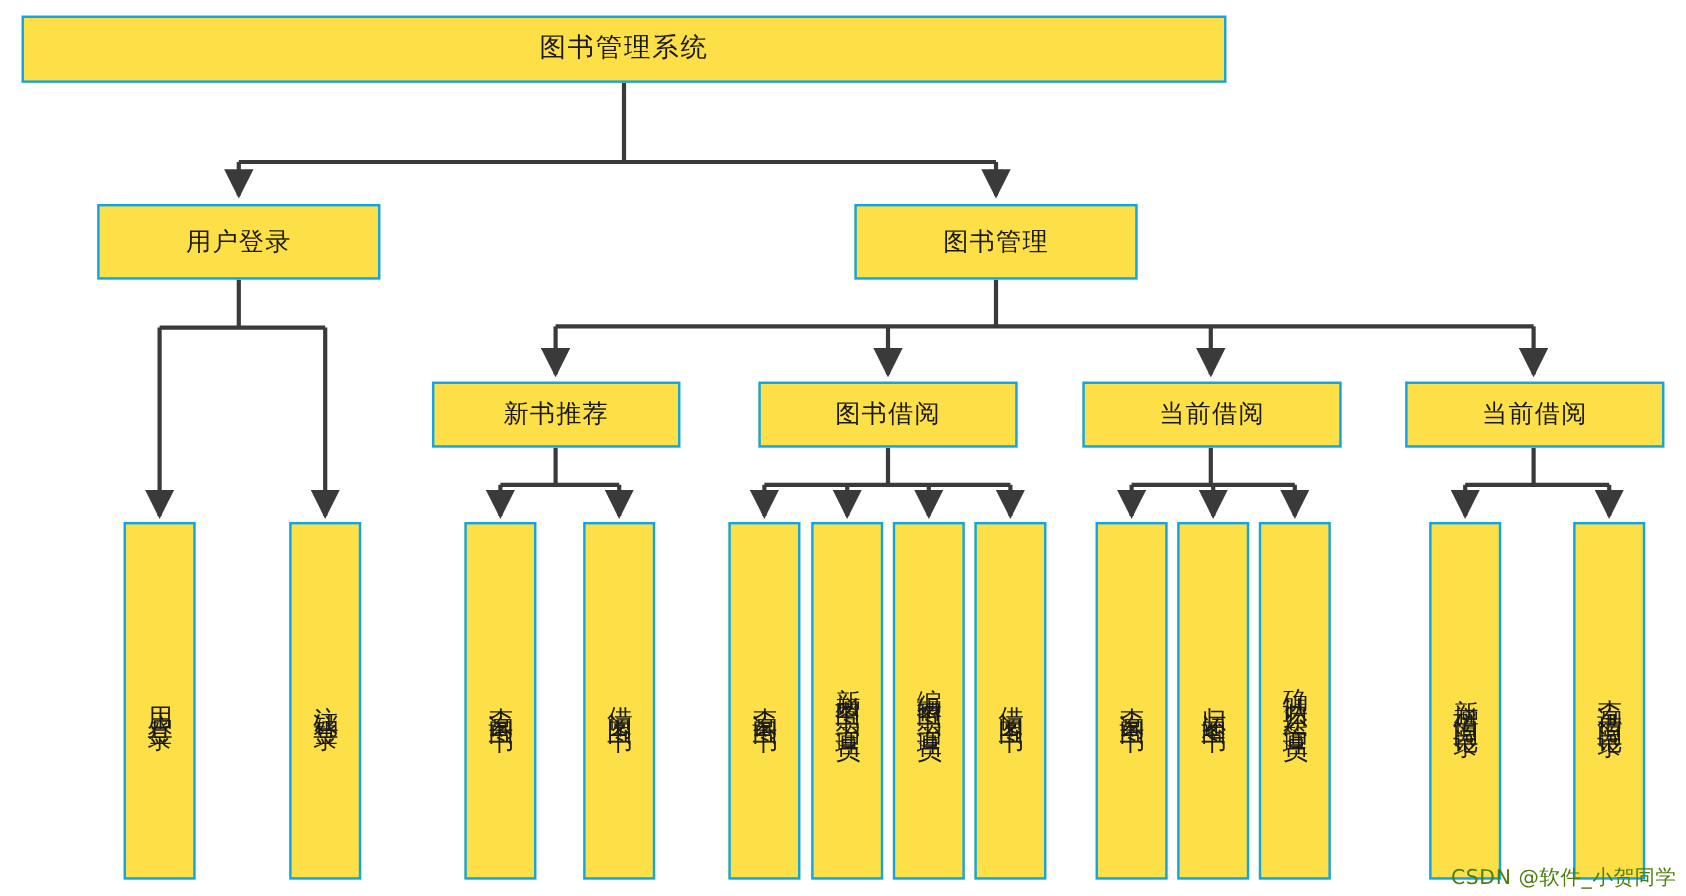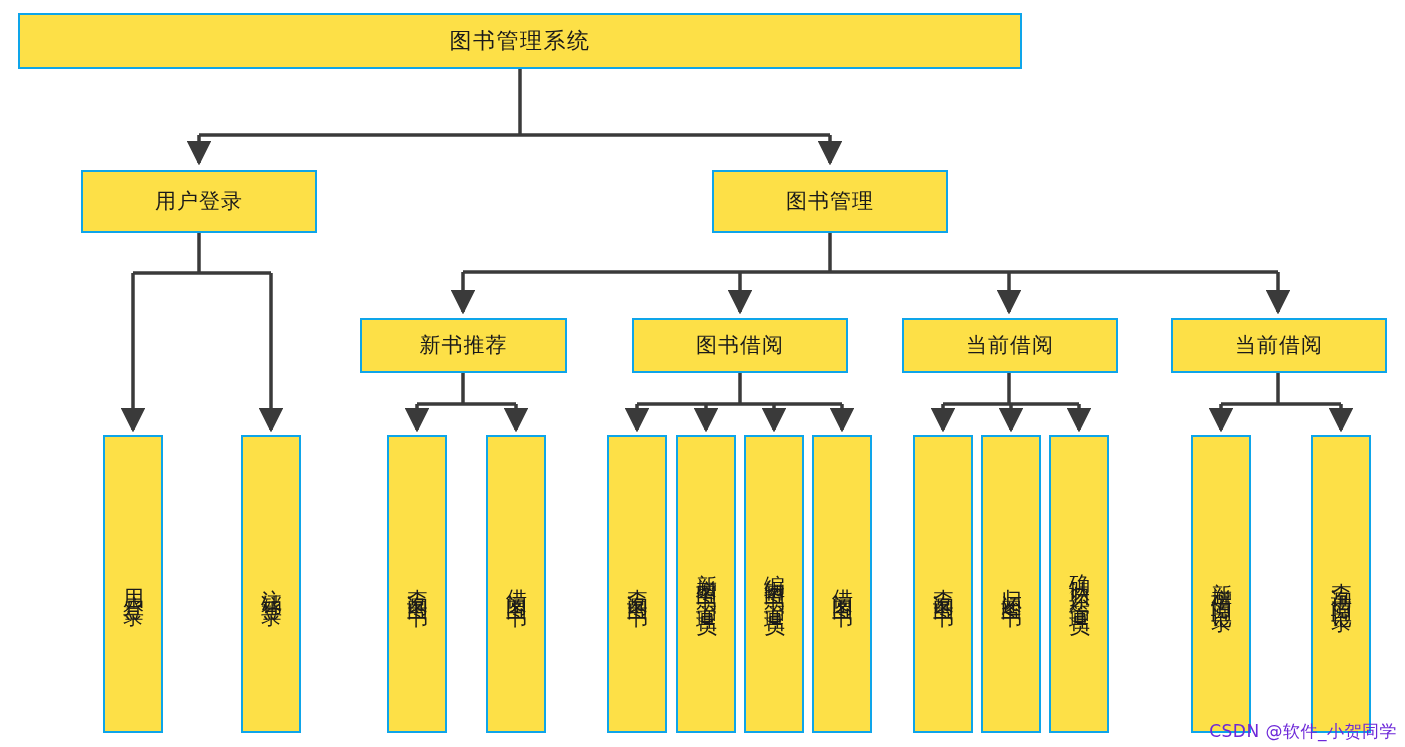--- a/index.html
+++ b/index.html
@@ -63,21 +63,21 @@
     font-size: 21px;
     letter-spacing: 6px;
     line-height: 1;
     text-align: center;
   }
   #watermark {
     position: absolute;
     right: 8px;
     bottom: 4px;
     font-size: 17px;
-    color: #6d28d9;
+    color: #4d7c0f;
     letter-spacing: 0.5px;
     white-space: nowrap;
     font-family: "DejaVu Sans", "Liberation Sans", sans-serif;
   }
 </style>
 </head>
 <body>
 
 <div id="canvas">
 

